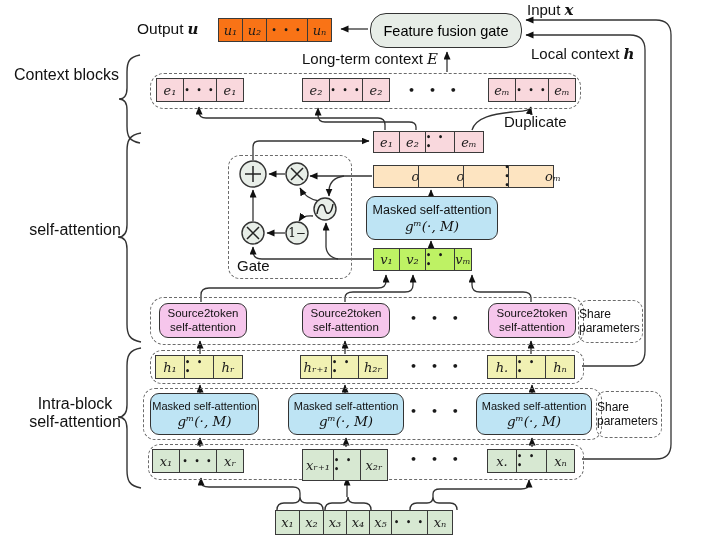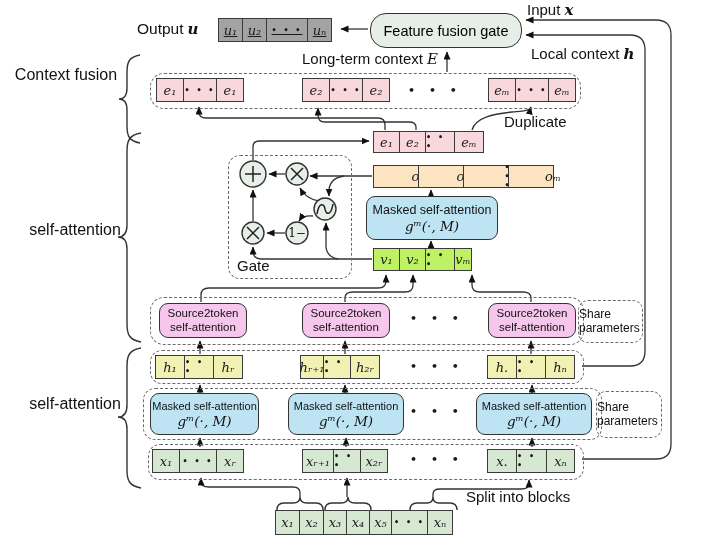--- a/index.html
+++ b/index.html
@@ -12,21 +12,21 @@
   .ctr{text-align:center;}
   .mvar{font:bold italic 15px "DejaVu Serif","DejaVu Sans",serif;margin-left:4px;}
   .mvarE{font:italic 15px "DejaVu Serif","DejaVu Sans",serif;margin-left:4px;}
   .trow{position:absolute;display:flex;z-index:2;}
   .cell{border:1px solid #3a3a3a;box-sizing:border-box;display:flex;align-items:center;justify-content:center;
         font:italic 13px "DejaVu Serif","DejaVu Sans",serif;color:#1c1c1c;}
   .cell + .cell{margin-left:-1px;}
   .dots{font:bold 8px "DejaVu Sans",sans-serif;font-style:normal;letter-spacing:2px;color:#1a1a1a;}
   .bigdots{position:absolute;z-index:2;font:bold 11px "DejaVu Sans",sans-serif;letter-spacing:5px;
            color:#1a1a1a;text-align:center;}
-  .cu{background:#a3a3a3;text-decoration:underline;} .ce{background:#f9d8dd;} .co{background:#fde4c1;padding-left:44px;}
+  .cu{background:#f97316;} .ce{background:#f9d8dd;} .co{background:#fde4c1;padding-left:44px;}
   .cv{background:#bef264;} .ch{background:#f1f1b3;} .cx{background:#d7e8d2;}
   .dashc{position:absolute;z-index:2;border:1.2px dashed #6b6b6b;border-radius:14px;}
   .rbox{position:absolute;z-index:2;border:1.4px solid #333;border-radius:9px;text-align:center;
         display:flex;flex-direction:column;align-items:center;justify-content:center;}
   .blue{background:#bee4f4;} .pink{background:#f6c6ec;}
   .gatebox{background:#e7ede7;border:1.3px solid #333;border-radius:16px;
            display:flex;align-items:center;justify-content:center;font:14.5px "Liberation Sans",sans-serif;}
   .bl1{font:12.5px "Liberation Sans",sans-serif;color:#111;line-height:15px;}
   .sm .bl1{font-size:11px;line-height:13px;}
   .bl2{font:italic 13.5px "DejaVu Serif","DejaVu Sans",serif;color:#111;line-height:16px;}
@@ -115,25 +115,26 @@
 </svg>
 
 <div class="lbl" style="left:137px;top:20px;font-size:15.5px"><span>Output</span><span class="mvar">u</span></div>
 <div class="lbl" style="left:527px;top:1px"><span>Input</span><span class="mvar">x</span></div>
 <div class="lbl" style="left:531px;top:45px"><span>Local context</span><span class="mvar">h</span></div>
 <div class="lbl" style="left:302px;top:50px"><span>Long-term context</span><span class="mvarE">E</span></div>
 <div class="abs gatebox" style="left:370px;top:13px;width:150px;height:33px">
       <span>Feature fusion gate</span>
     </div>
 
-<div class="lbl big ctr" style="left:14px;top:66px;width:104px">Context fusion</div>
+<div class="lbl big ctr" style="left:14px;top:66px;width:104px">Context blocks</div>
 <div class="lbl big ctr" style="left:14px;top:221px;width:122px;line-height:18px">
       <div>self-attention</div>
     </div>
 <div class="lbl big ctr" style="left:14px;top:395px;width:122px;line-height:18px">
+      <div>Intra-block</div>
       <div>self-attention</div>
     </div>
 
 <div class="trow" style="left:218px;top:18px;height:24px">
   <span class="cell cu" style="width:25px">u₁</span>
   <span class="cell cu" style="width:25px">u₂</span>
   <span class="cell cu dots" style="width:42px">• • •</span>
   <span class="cell cu" style="width:25px">uₙ</span>
 </div>
 
@@ -202,21 +203,21 @@
 </div>
 <div class="bigdots" style="left:405px;top:312px;width:64px">• • •</div>
 
 <div class="dashc" style="left:150px;top:350px;width:432px;height:32px;border-radius:12px"></div>
 <div class="trow" style="left:155px;top:355px;height:24px">
   <span class="cell ch" style="width:30px">h₁</span>
   <span class="cell ch dots" style="width:30px">• • •</span>
   <span class="cell ch" style="width:30px">hᵣ</span>
 </div>
 <div class="trow" style="left:300px;top:355px;height:24px">
-  <span class="cell ch" style="width:24px">hᵣ₊₁</span>
+  <span class="cell ch" style="width:32px">hᵣ₊₁</span>
   <span class="cell ch dots" style="width:28px">• • •</span>
   <span class="cell ch" style="width:30px">h₂ᵣ</span>
 </div>
 <div class="trow" style="left:487px;top:355px;height:24px">
   <span class="cell ch" style="width:30px">h.</span>
   <span class="cell ch dots" style="width:30px">• • •</span>
   <span class="cell ch" style="width:30px">hₙ</span>
 </div>
 <div class="bigdots" style="left:405px;top:360px;width:64px">• • •</div>
 
@@ -238,33 +239,32 @@
   <div>parameters</div>
 </div>
 <div class="bigdots" style="left:405px;top:405px;width:64px">• • •</div>
 
 <div class="dashc" style="left:148px;top:444px;width:434px;height:34px;border-radius:12px"></div>
 <div class="trow" style="left:152px;top:449px;height:24px">
   <span class="cell cx" style="width:28px">x₁</span>
   <span class="cell cx dots" style="width:38px">• • •</span>
   <span class="cell cx" style="width:28px">xᵣ</span>
 </div>
-<div class="trow" style="left:302px;top:449px;height:24px">
+<div class="trow" style="left:302px;top:449px;height:32px">
   <span class="cell cx" style="width:32px">xᵣ₊₁</span>
   <span class="cell cx dots" style="width:28px">• • •</span>
   <span class="cell cx" style="width:28px">x₂ᵣ</span>
 </div>
 <div class="trow" style="left:487px;top:449px;height:24px">
   <span class="cell cx" style="width:30px">x.</span>
   <span class="cell cx dots" style="width:31px">• • •</span>
   <span class="cell cx" style="width:29px">xₙ</span>
 </div>
 <div class="bigdots" style="left:405px;top:453px;width:64px">• • •</div>
 
-<div class="lbl" style="left:466px;top:488px">Split into blocks</div>
 <div class="trow" style="left:275px;top:510px;height:25px">
   <span class="cell cx" style="width:25px">x₁</span>
   <span class="cell cx" style="width:25px">x₂</span>
   <span class="cell cx" style="width:24px">x₃</span>
   <span class="cell cx" style="width:24px">x₄</span>
   <span class="cell cx" style="width:23px">x₅</span>
   <span class="cell cx dots" style="width:37px">• • •</span>
   <span class="cell cx" style="width:26px">xₙ</span>
 </div>
 

